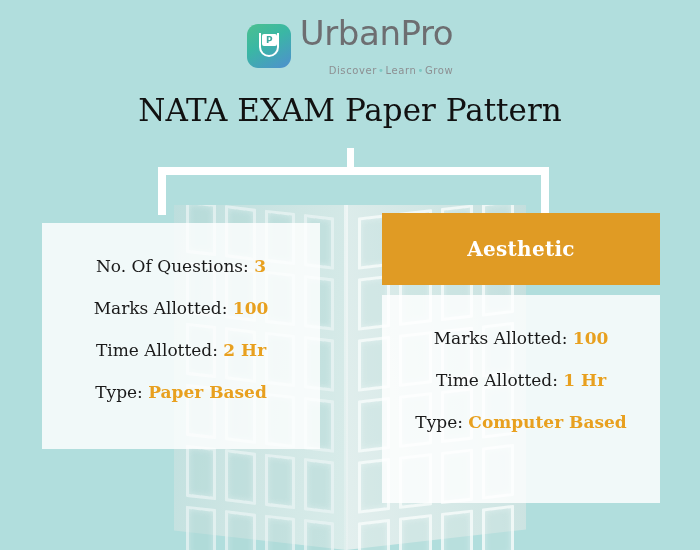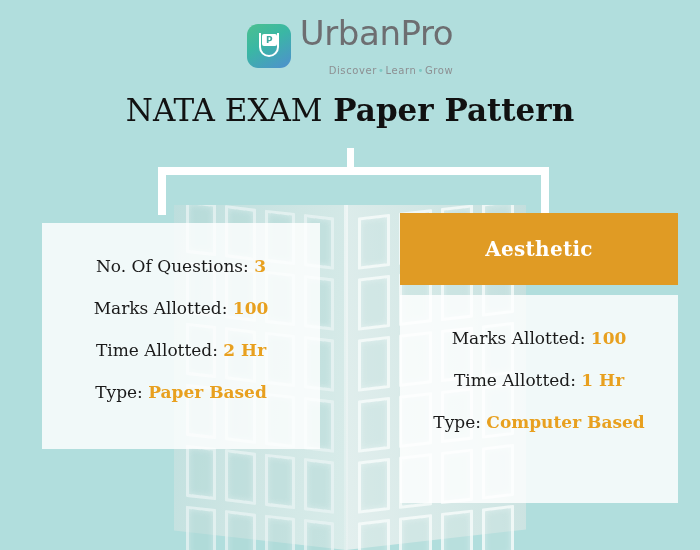--- a/index.html
+++ b/index.html
@@ -153,37 +153,37 @@
     left: 0;
     top: 92px;
     width: 700px;
     text-align: center;
     font-family: "DejaVu Serif", serif;
     font-size: 31px;
     color: #111111;
     white-space: nowrap;
   }
   .title .strong { font-weight: normal; }
-  .title .light  { font-weight: 700; }
+  .title .light  { font-weight: 400; }
 
   
   .conn { position: absolute; background: #ffffff; }
   .conn-stem  { left: 347px; top: 148px;  width: 7px;   height: 22px; }
   .conn-bar   { left: 158px; top: 167px;  width: 391px; height: 8px; }
   .conn-dropL { left: 158px; top: 167px;  width: 8px;   height: 48px; }
   .conn-dropR { left: 541px; top: 167px;  width: 8px;   height: 48px; }
 
   
   .column {
     position: absolute;
     top: 213px;
     width: 278px;
   }
   .col-left  { left: 42px; }
-  .col-right { left: 400px; border-radius: 16px; }
+  .col-right { left: 382px; border-radius: 16px; }
 
   .head-box {
     background: #e09b24;
     height: 72px;
     display: flex;
     align-items: center;
     justify-content: center;
     text-align: center;
     box-sizing: border-box;
     padding: 0 10px;

